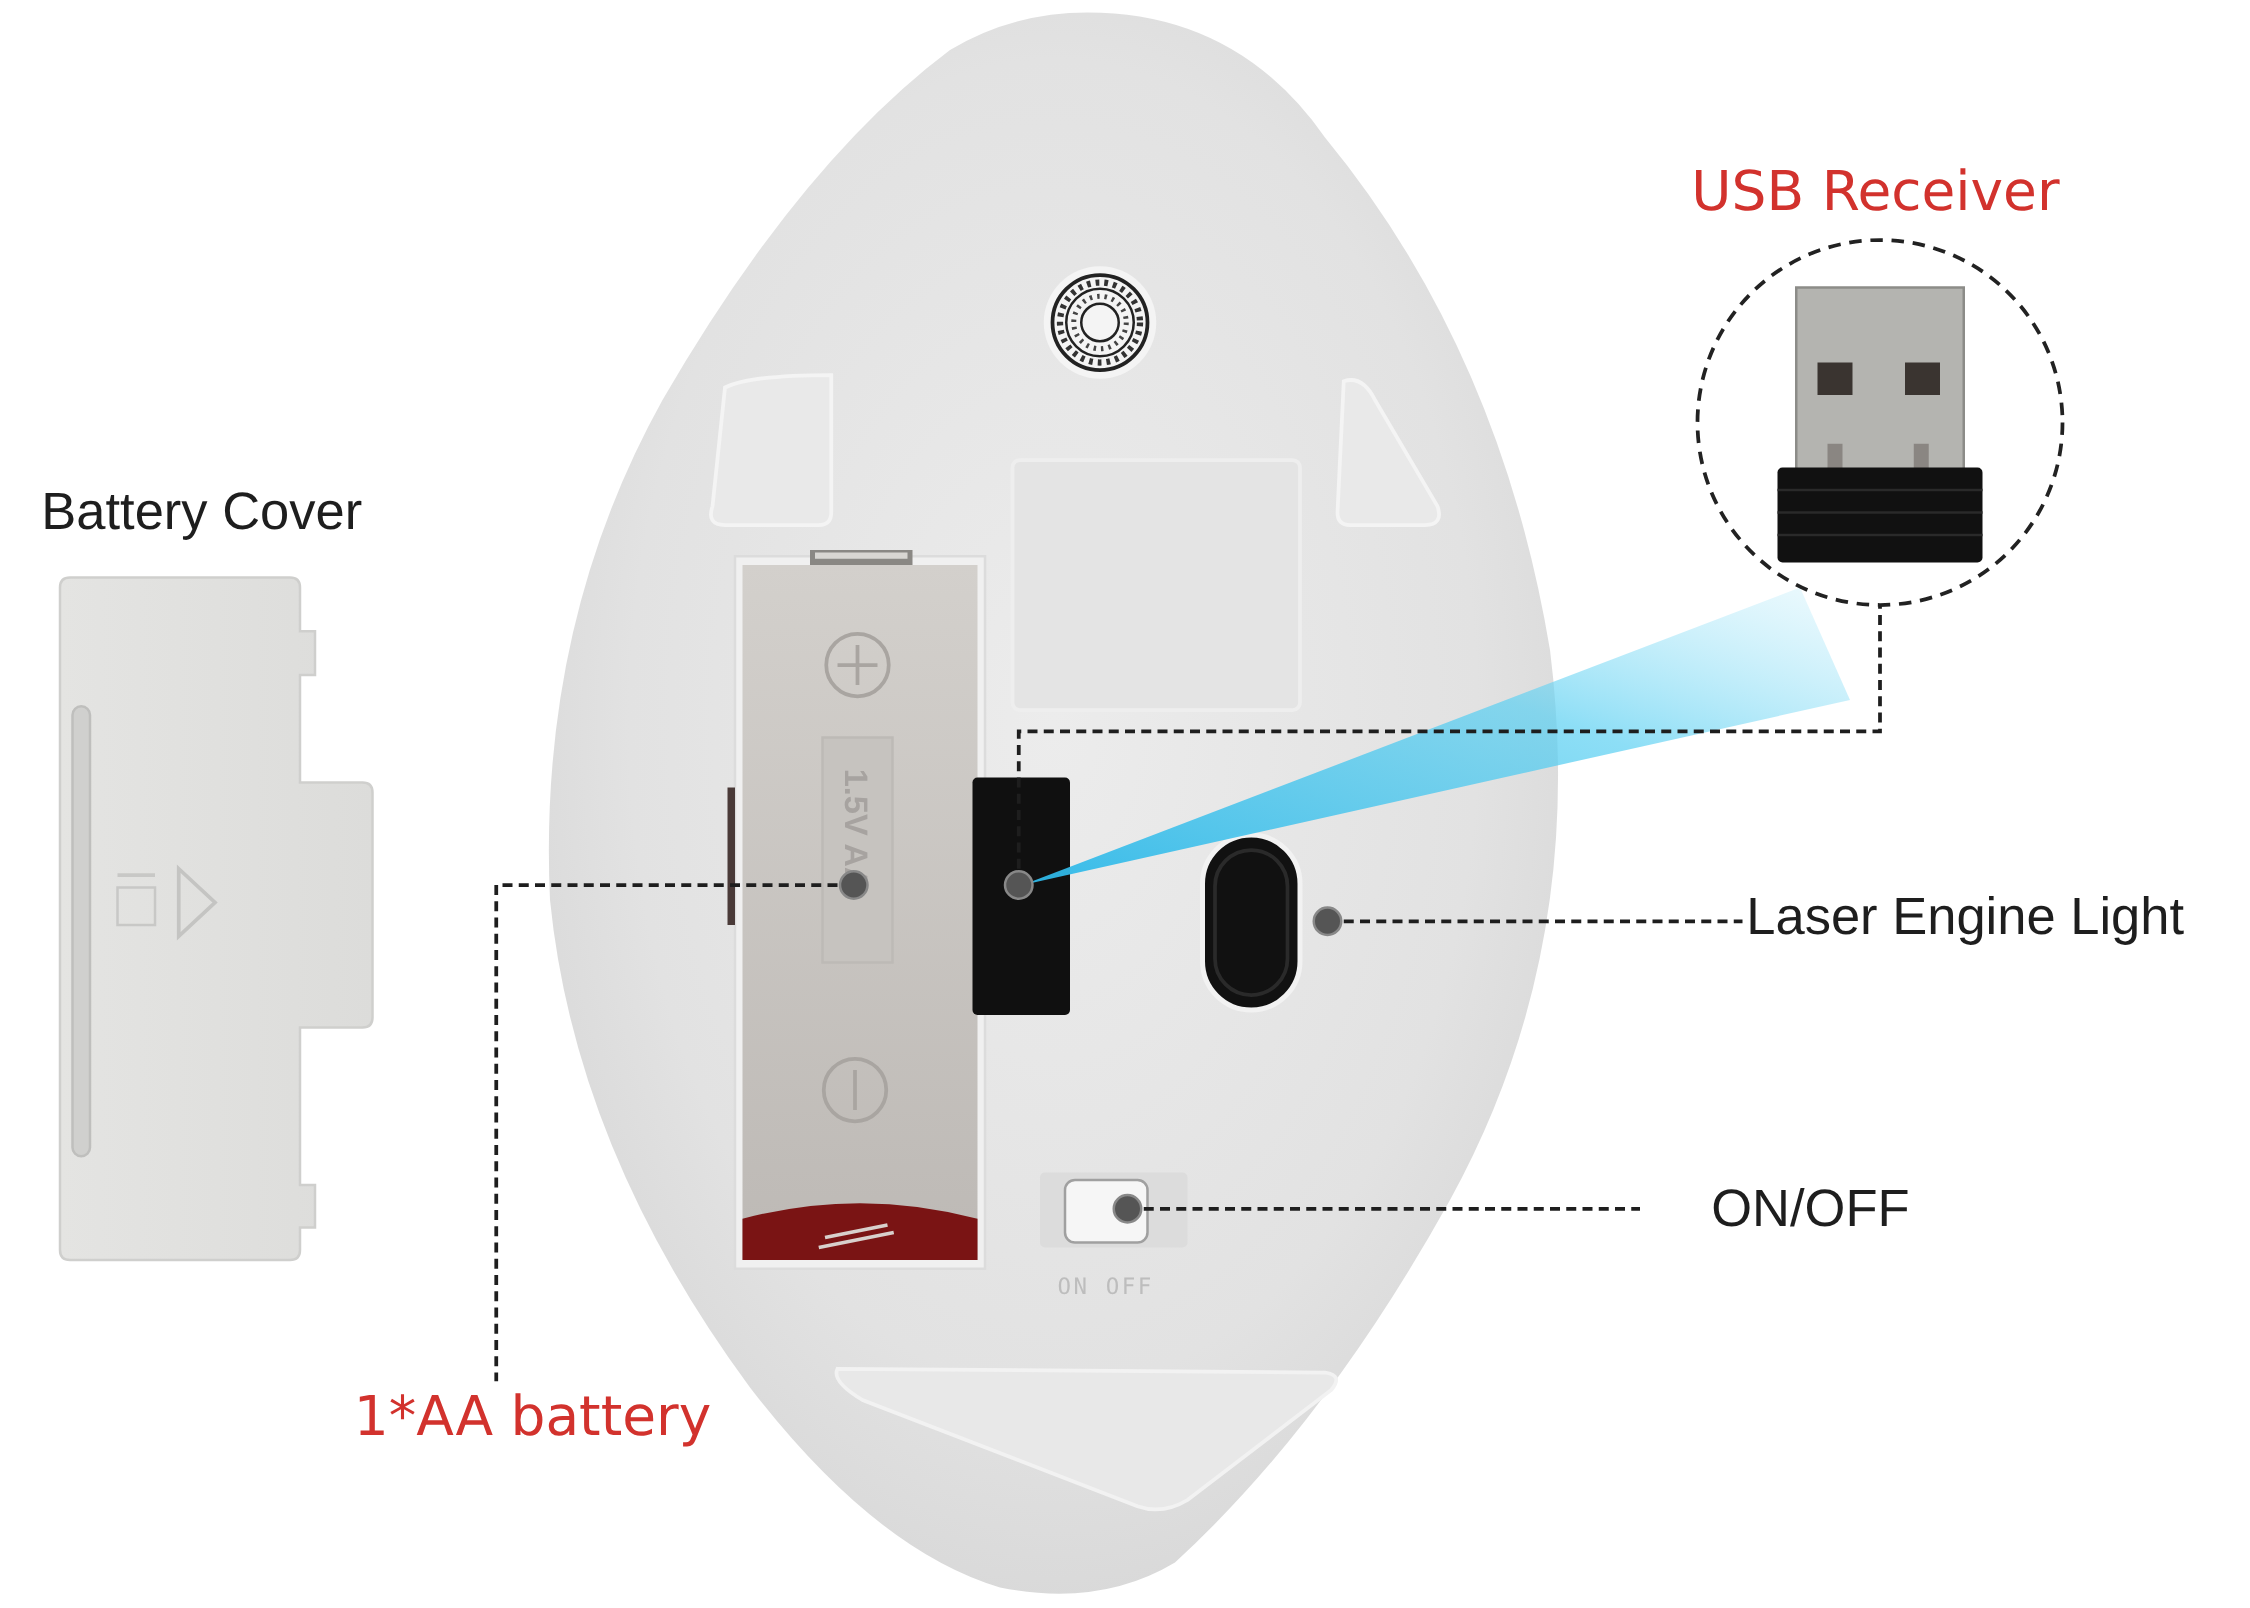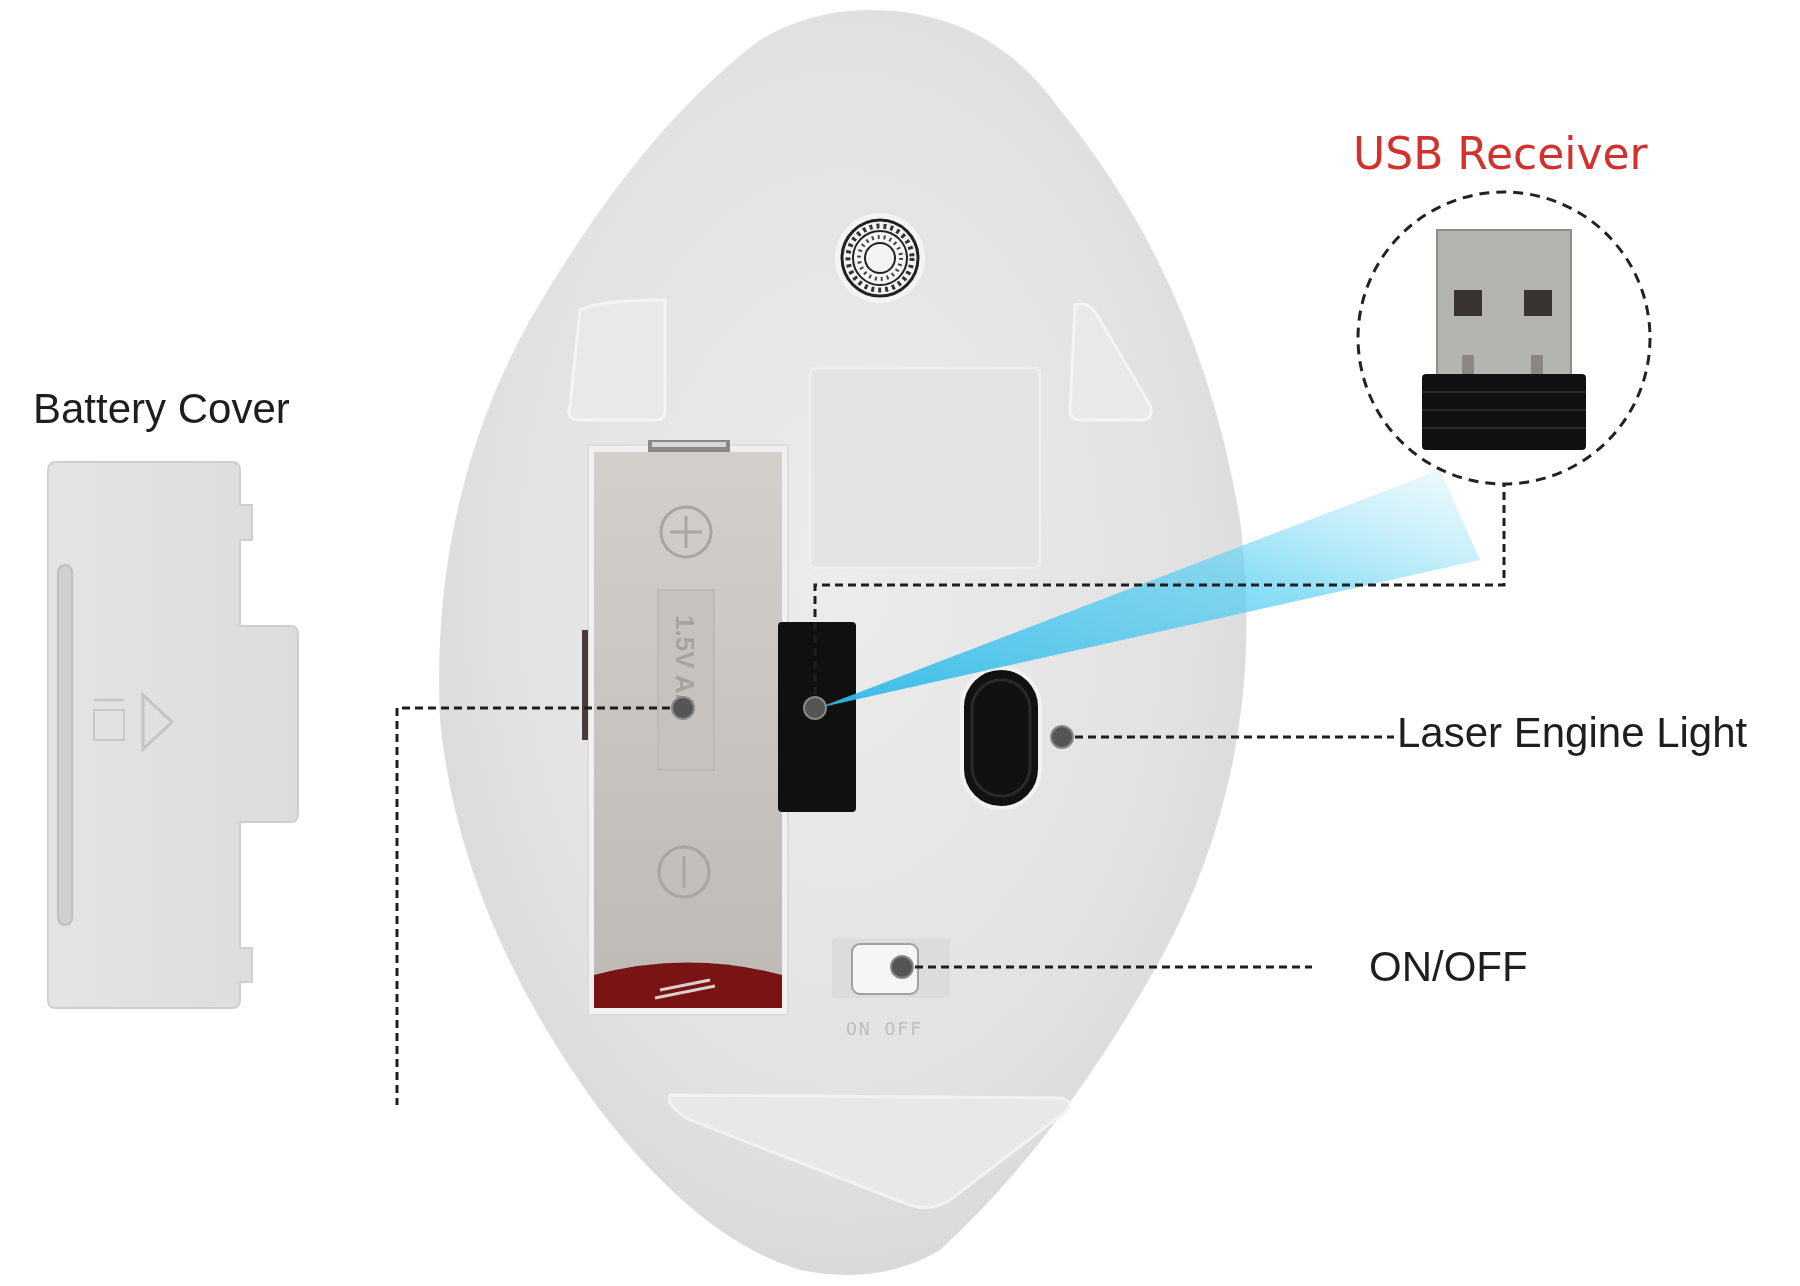--- a/index.html
+++ b/index.html
@@ -135,13 +135,14 @@
       <circle cx="1062" cy="737" r="11"></circle>
       <circle cx="902" cy="967" r="11"></circle>
       <circle cx="683" cy="708" r="11"></circle>
     </g>
   </svg>
 
   <div id="lbl-battery-cover" class="label label-dark">Battery Cover</div>
   <div id="lbl-usb" class="label label-red">USB Receiver</div>
   <div id="lbl-laser" class="label label-dark">Laser Engine Light</div>
   <div id="lbl-onoff" class="label label-dark">ON/OFF</div>
+  <div id="lbl-battery" class="label label-red">1*AA battery</div>
 </div>
 
 </body></html>

